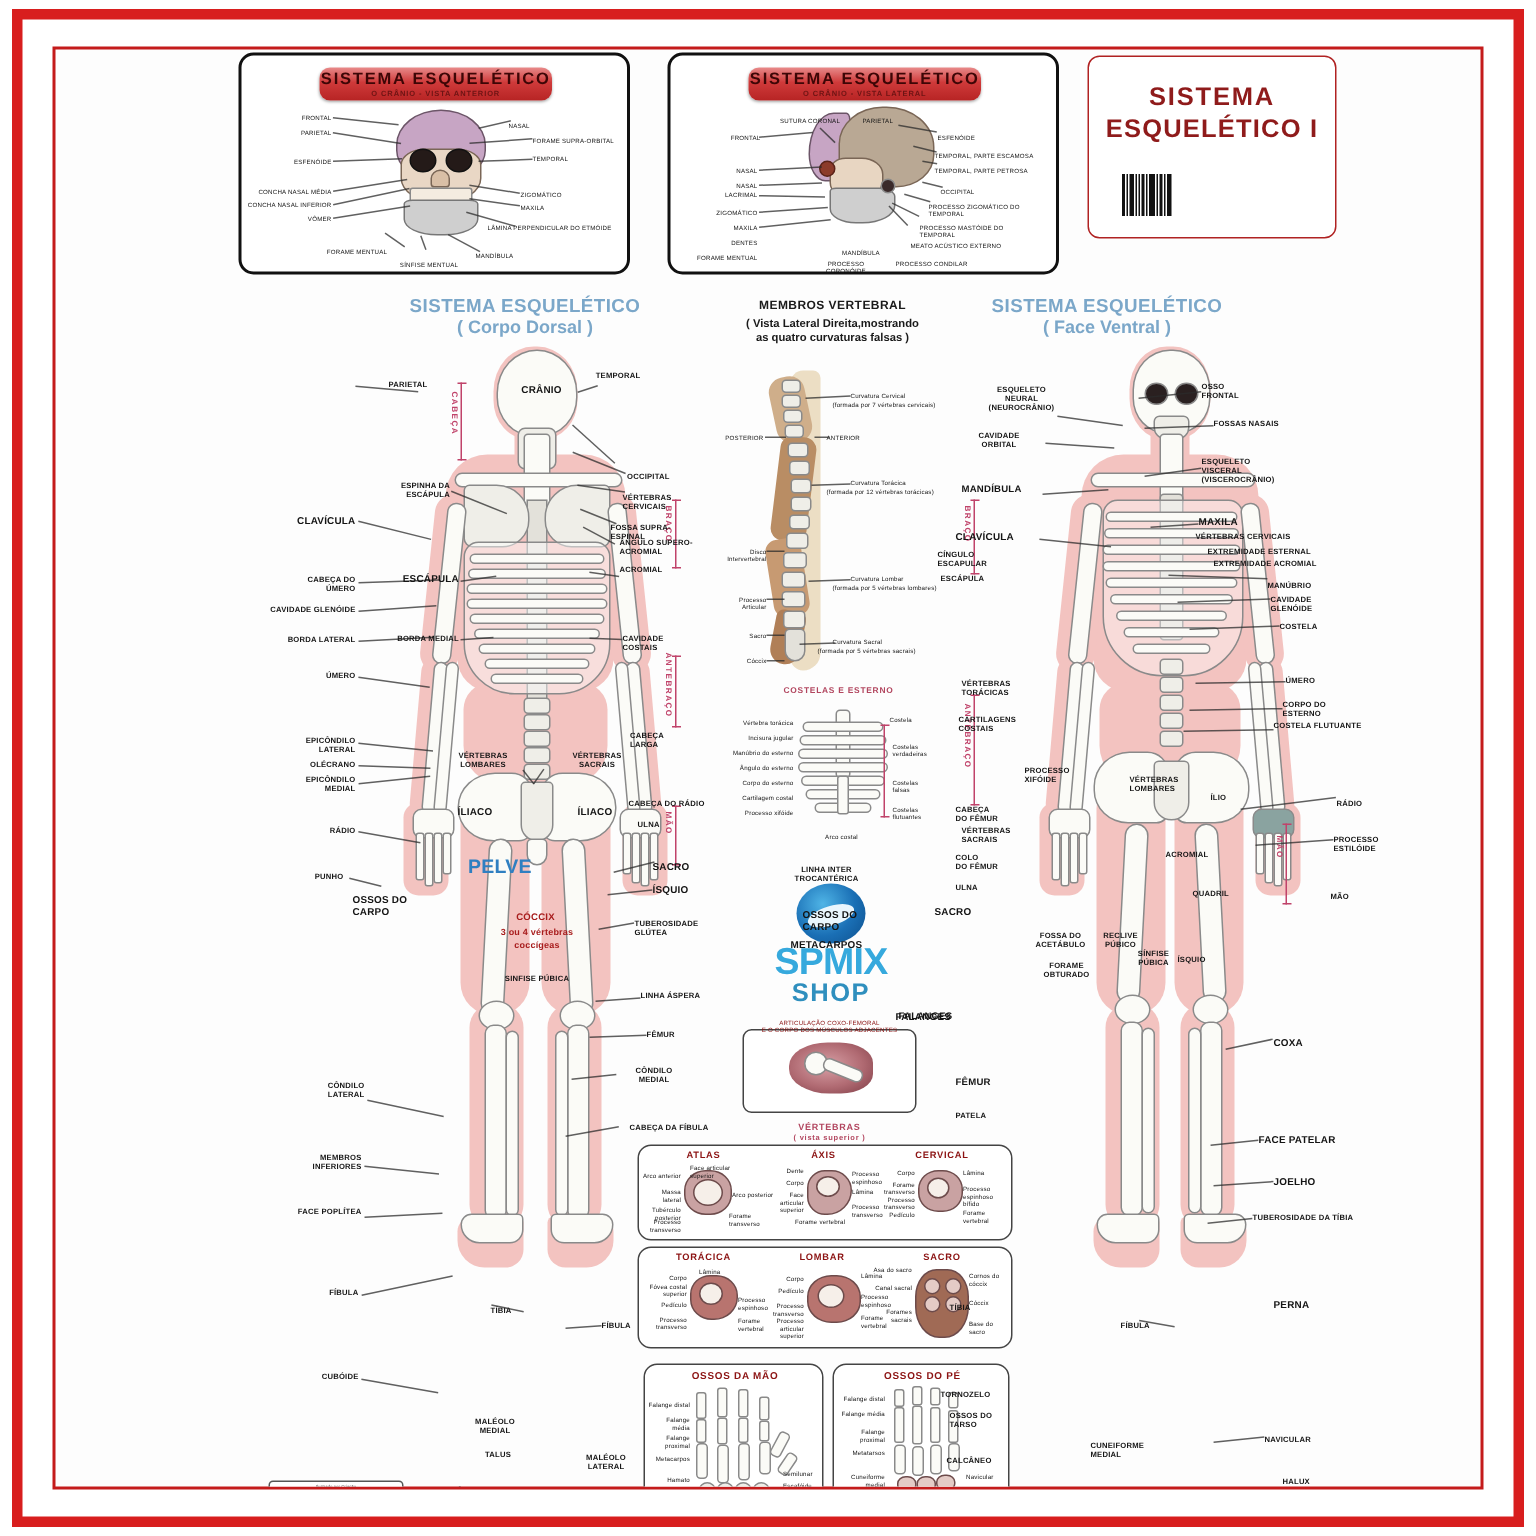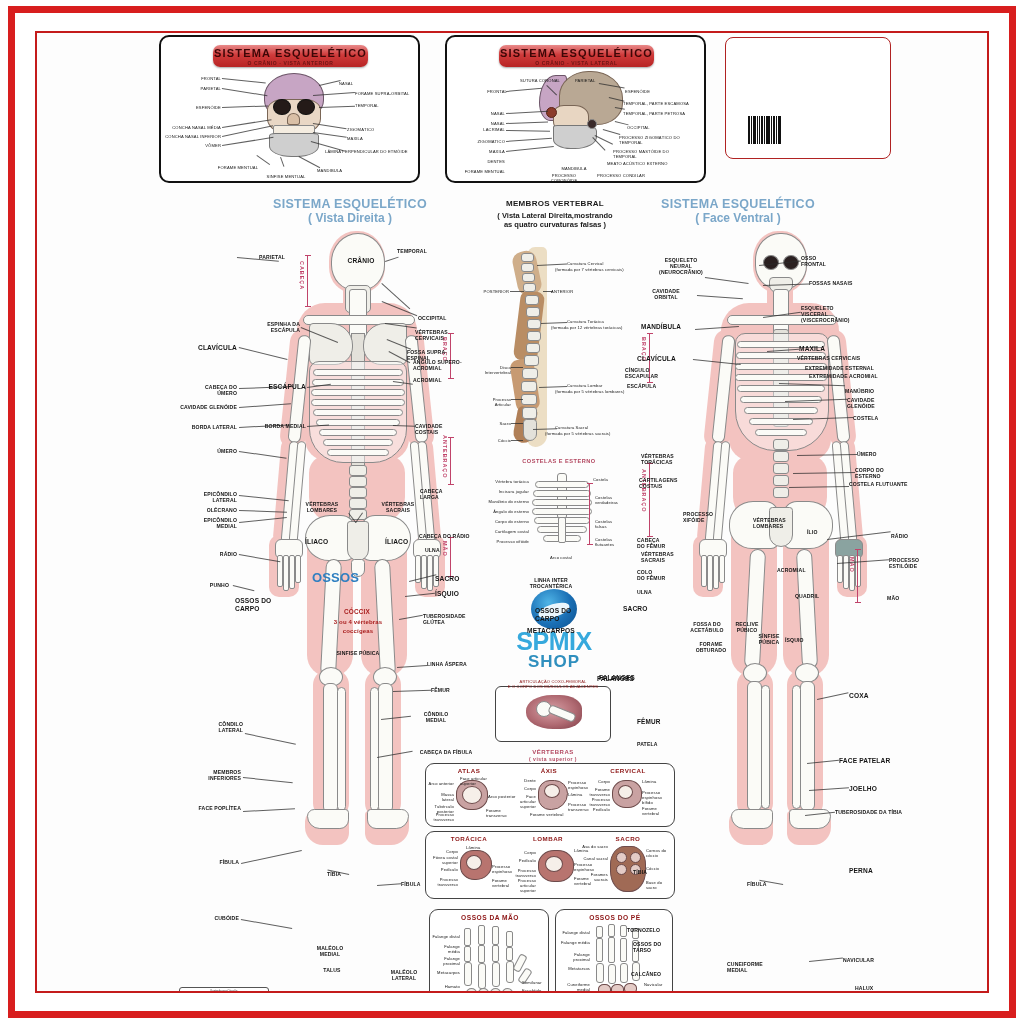--- a/index.html
+++ b/index.html
@@ -112,20 +112,24 @@
 </style>
 </head>
 <body>
 
 <div id="poster">
  <div class="frame-outer">
   <div class="frame-inner">
    <div class="sheet">
 
     <div class="panel red" style="left:688px;top:4px;width:166px;height:122px;">
+      <div style="position:absolute;left:0;right:0;top:16px;text-align:center;">
+        <span style="display:block;font-size:17px;font-weight:bold;color:#8f1b1b;letter-spacing:1.2px;line-height:21px;">SISTEMA</span>
+        <span style="display:block;font-size:17px;font-weight:bold;color:#8f1b1b;letter-spacing:.8px;line-height:21px;">ESQUELÉTICO I</span>
+      </div>
       <div class="barcode" style="left:22px;top:78px;width:34px;height:28px;">
         <i style="width:2px"></i>
               <i style="width:1px"></i>
               <i style="width:3px"></i>
         <i style="width:1px"></i>
               <i style="width:1px"></i>
               <i style="width:2px"></i>
         <i style="width:1px"></i>
               <i style="width:4px"></i>
               <i style="width:1px"></i>
@@ -231,21 +235,21 @@
       <div class="ln" style="left:162px;top:60px;width:16px;transform:rotate(14deg);"></div>
       <div class="ln" style="left:168px;top:70px;width:10px;transform:rotate(10deg);"></div>
       <div class="ln" style="left:168px;top:84px;width:14px;transform:rotate(14deg);"></div>
       <div class="ln" style="left:156px;top:92px;width:18px;transform:rotate(16deg);"></div>
       <div class="ln" style="left:148px;top:98px;width:20px;transform:rotate(26deg);"></div>
       <div class="ln" style="left:146px;top:100px;width:18px;transform:rotate(46deg);"></div>
     </div>
 
     <div class="col-head" style="left:203px;top:164px;width:220px;">
       <span class="a">SISTEMA ESQUELÉTICO</span>
-      <span class="b">( Vista Direita )</span>
+      <span class="b">( Corpo Dorsal )</span>
     </div>
     <div class="col-head dark" style="left:418px;top:164px;width:200px;">
       <span class="a">MEMBROS VERTEBRAL</span>
       <span class="b">( Vista Lateral Direita,mostrando</span>
       <span class="b">as quatro curvaturas falsas )</span>
     </div>
     <div class="col-head" style="left:591px;top:164px;width:220px;">
       <span class="a">SISTEMA ESQUELÉTICO</span>
       <span class="b">( Face Ventral )</span>
     </div>
@@ -397,21 +401,21 @@
     <div class="lab r big" style="left:219px;top:350px;width:50px;">ESCÁPULA</div>
     <div class="lab" style="left:376px;top:344px;width:54px;">ACROMIAL</div>
     <div class="lab r" style="left:219px;top:390px;width:50px;">BORDA MEDIAL</div>
     <div class="lab" style="left:378px;top:390px;width:52px;">CAVIDADE COSTAIS</div>
     <div class="lab c" style="left:258px;top:468px;width:54px;">VÉRTEBRAS
 LOMBARES</div>
     <div class="lab c" style="left:334px;top:468px;width:54px;">VÉRTEBRAS
 SACRAIS</div>
     <div class="lab big" style="left:268px;top:505px;width:34px;">ÍLIACO</div>
     <div class="lab big" style="left:348px;top:505px;width:34px;">ÍLIACO</div>
-    <div class="lab blue" style="left:275px;top:538px;width:50px;font-size:13px;line-height:14px;">OSSOS</div>
+    <div class="lab blue" style="left:275px;top:538px;width:50px;font-size:13px;line-height:14px;">PELVE</div>
     <div class="lab red c" style="left:294px;top:576px;width:52px;font-size:6.4px;">CÓCCIX</div>
     <div class="lab red c" style="left:286px;top:586px;width:70px;font-size:6px;">3 ou 4 vértebras</div>
     <div class="lab red c" style="left:294px;top:595px;width:54px;font-size:6px;">coccígeas</div>
     <div class="lab c" style="left:288px;top:617px;width:66px;">SINFISE PÚBICA</div>
     <div class="lab" style="left:383px;top:455px;width:42px;">CABEÇA
 LARGA</div>
     <div class="lab" style="left:382px;top:500px;width:54px;">CABEÇA DO RÁDIO</div>
     <div class="lab" style="left:388px;top:514px;width:34px;">ULNA</div>
     <div class="lab big" style="left:398px;top:542px;width:38px;">SACRO</div>
     <div class="lab big" style="left:398px;top:557px;width:40px;">ÍSQUIO</div>

